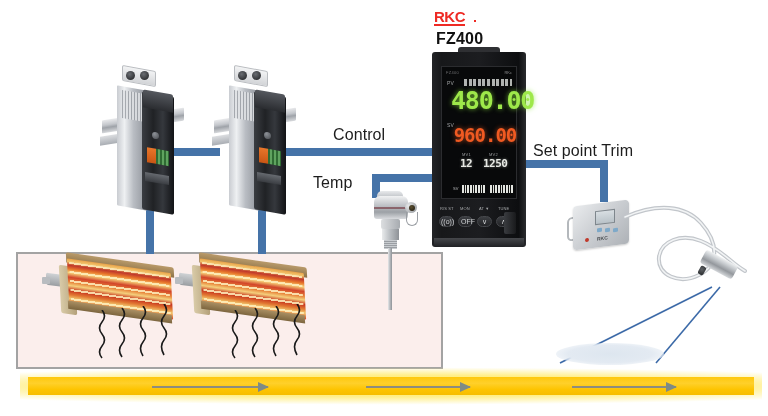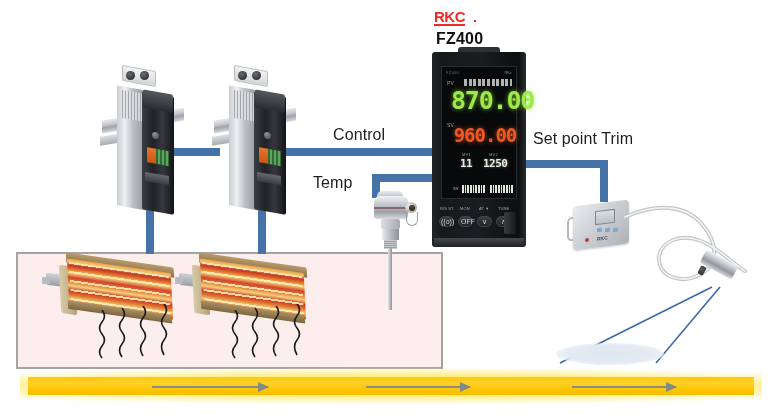--- a/index.html
+++ b/index.html
@@ -526,27 +526,27 @@
   <div id="fz-controller">
     <div id="fz-top-cap"></div>
     <div id="fz-bezel"></div>
 
     <div id="fz-screen">
       <div id="fz-model-mini">FZ400</div>
       <div id="fz-badge-mini">RKc</div>
 
       <div class="fz-tag" style="left:5px;top:13px;">PV</div>
       <div id="fz-bargraph"></div>
-      <div id="fz-pv">870.00</div>
+      <div id="fz-pv">480.00</div>
 
       <div class="fz-tag" style="left:5px;top:55px;">SV</div>
       <div id="fz-sv">960.00</div>
 
       <div class="fz-sub-tag" style="left:20px;top:85px;">MV1</div>
-      <div class="fz-sub" style="left:18px;top:90px;">11</div>
+      <div class="fz-sub" style="left:18px;top:90px;">12</div>
       <div class="fz-sub-tag" style="left:47px;top:85px;">MV2</div>
       <div class="fz-sub" style="left:41px;top:90px;">1250</div>
 
       <div id="fz-status-row">
         <div class="sv-lbl">SV</div>
         <div class="seg" style="left:8px;"></div>
         <div class="seg" style="left:16px;"></div>
         <div class="seg" style="left:24px;"></div>
         <div class="seg" style="left:36px;"></div>
         <div class="seg" style="left:44px;"></div>
@@ -625,15 +625,15 @@
     <div class="shaft"></div>
     <div class="head"></div>
   </div>
   <div class="belt-arrow" style="left:572px;width:104px;">
     <div class="shaft"></div>
     <div class="head"></div>
   </div>
 
   <div class="diagram-label" style="left:333px;top:126px;">Control</div>
   <div class="diagram-label" style="left:313px;top:174px;">Temp</div>
-  <div class="diagram-label" style="left:533px;top:130px;">Set point Trim</div>
+  <div class="diagram-label" style="left:533px;top:142px;">Set point Trim</div>
 
 </div>
 
 </body></html>

